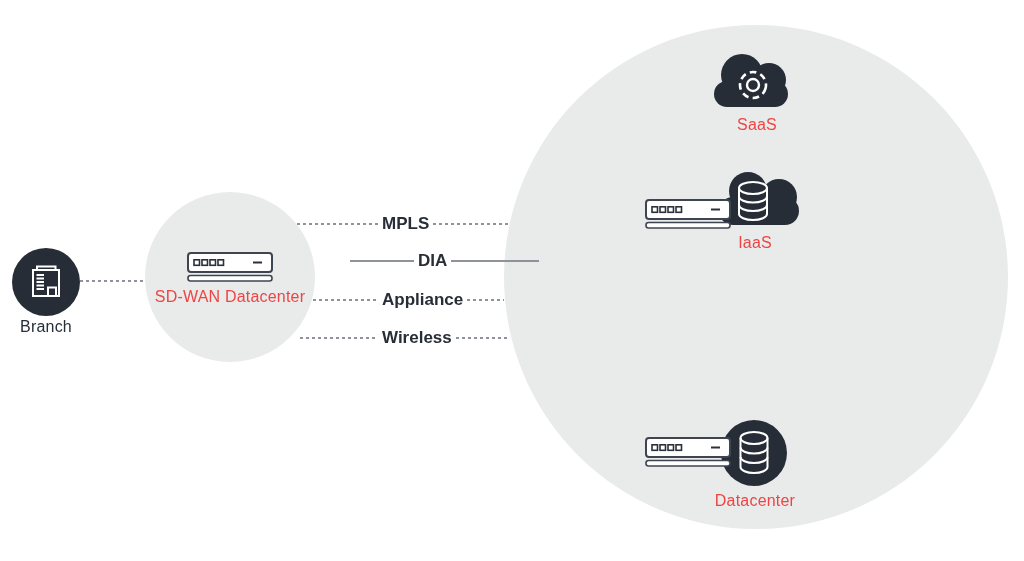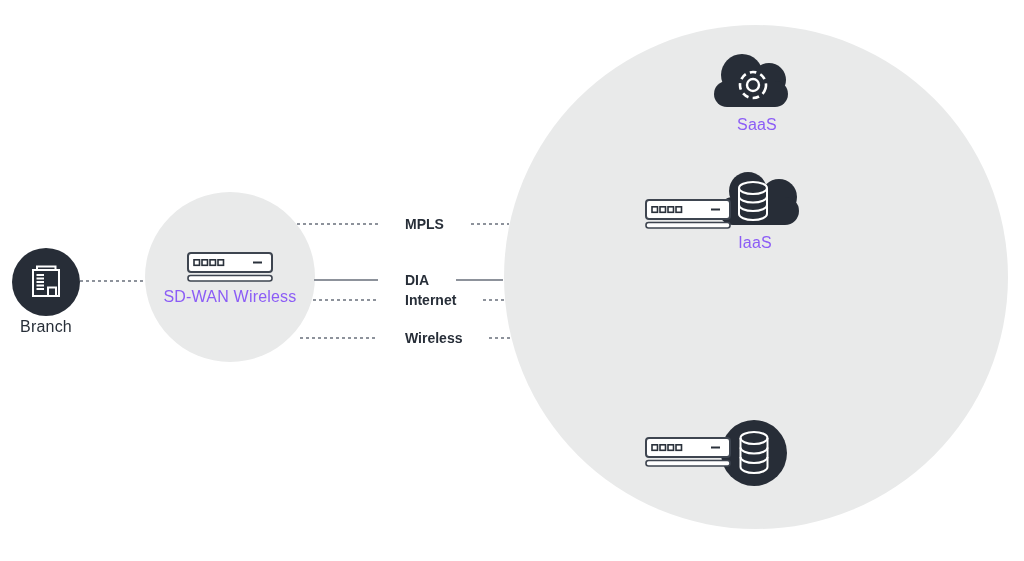--- a/index.html
+++ b/index.html
@@ -4,31 +4,31 @@
 <style>
   html,body{margin:0;padding:0;background:#ffffff;}
   .stage{
     position:relative;width:1024px;height:561px;overflow:hidden;background:#ffffff;
     font-family:"Liberation Sans","DejaVu Sans",sans-serif;
   }
   .circle{position:absolute;border-radius:50%;}
   .circle.gray{background:#e9eaea;}
   .circle.dark{background:#272d37;}
 
-  .label{position:absolute;width:220px;text-align:center;font-size:16px;color:#8b5cf6;letter-spacing:.2px;}
+  .label{position:absolute;width:220px;text-align:center;font-size:16px;color:#ef4444;letter-spacing:.2px;}
   .label.dark-text{color:#272e38;font-weight:500;}
 
   .connector{position:absolute;height:2px;}
   .dashed-line{background-image:repeating-linear-gradient(90deg,#8d929b 0 3px,transparent 3px 6px);}
   .solid-line{background:#8d929b;}
 
   .conn-row{position:absolute;display:flex;align-items:center;height:18px;}
   .conn-row .seg{height:2px;flex:0 0 auto;}
   .conn-row .seg.grow{flex:1 1 auto;}
-  .conn-label{font-size:14px;font-weight:600;color:#272e38;margin:0 27px;white-space:nowrap;}
+  .conn-label{font-size:17px;font-weight:600;color:#272e38;margin:0 4px;white-space:nowrap;}
 
   .icon-box{position:absolute;}
   svg{display:block;}
 </style>
 </head>
 <body>
 
 <div class="stage">
 
   <div class="circle gray" style="left:504px;top:25px;width:504px;height:504px;"></div>
@@ -53,37 +53,37 @@
       <rect x="1" y="23.5" width="84" height="5.5" rx="2.5" fill="#ffffff" stroke="#3e4550" stroke-width="1.6"></rect>
       <g fill="none" stroke="#2a313b" stroke-width="1.6">
         <rect x="7" y="7.8" width="5.5" height="5.5"></rect>
         <rect x="15" y="7.8" width="5.5" height="5.5"></rect>
         <rect x="23" y="7.8" width="5.5" height="5.5"></rect>
         <rect x="31" y="7.8" width="5.5" height="5.5"></rect>
       </g>
       <path d="M66 10.5 H75" stroke="#2a313b" stroke-width="2"></path>
     </svg>
   </div>
-  <div class="label" style="left:120px;top:288px;">SD-WAN Wireless</div>
+  <div class="label" style="left:120px;top:288px;">SD-WAN Datacenter</div>
 
   <div class="conn-row" style="left:297px;top:215px;width:212px;">
     <span class="seg dashed-line" style="width:81px;"></span>
     <span class="conn-label">MPLS</span>
     <span class="seg grow dashed-line"></span>
   </div>
 
-  <div class="conn-row" style="left:314px;top:271px;width:189px;">
+  <div class="conn-row" style="left:314px;top:252px;width:189px;padding-left:36px;">
     <span class="seg solid-line" style="width:64px;"></span>
     <span class="conn-label">DIA</span>
     <span class="seg grow solid-line"></span>
   </div>
 
   <div class="conn-row" style="left:313px;top:291px;width:191px;">
     <span class="seg dashed-line" style="width:65px;"></span>
-    <span class="conn-label">Internet</span>
+    <span class="conn-label">Appliance</span>
     <span class="seg grow dashed-line"></span>
   </div>
 
   <div class="conn-row" style="left:300px;top:329px;width:210px;align-items:center;">
     <span class="seg dashed-line" style="width:78px;"></span>
     <span class="conn-label">Wireless</span>
     <span class="seg grow dashed-line"></span>
   </div>
 
   <div class="icon-box" style="left:708px;top:49px;">
@@ -149,14 +149,15 @@
       <rect x="1" y="23.5" width="84" height="5.5" rx="2.5" fill="#ffffff" stroke="#3e4550" stroke-width="1.6"></rect>
       <g fill="none" stroke="#2a313b" stroke-width="1.6">
         <rect x="7" y="7.8" width="5.5" height="5.5"></rect>
         <rect x="15" y="7.8" width="5.5" height="5.5"></rect>
         <rect x="23" y="7.8" width="5.5" height="5.5"></rect>
         <rect x="31" y="7.8" width="5.5" height="5.5"></rect>
       </g>
       <path d="M66 10.5 H75" stroke="#2a313b" stroke-width="2"></path>
     </svg>
   </div>
+  <div class="label" style="left:645px;top:492px;">Datacenter</div>
 
 </div>
 
 </body></html>

